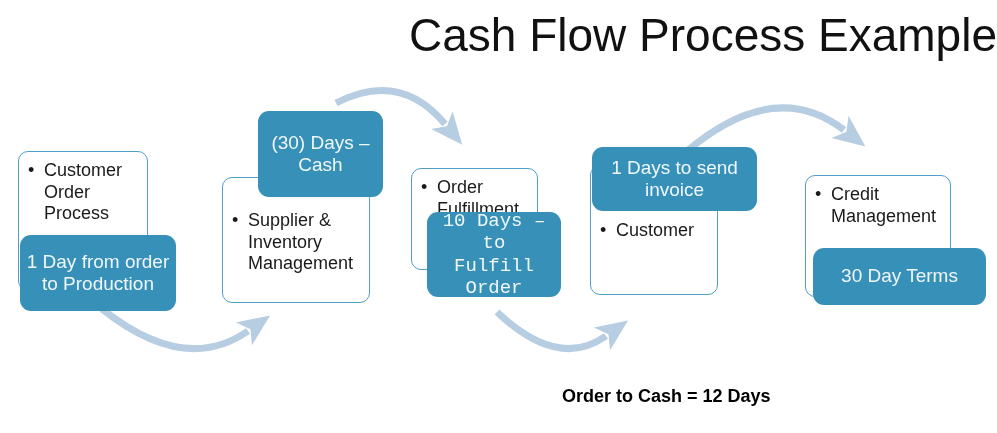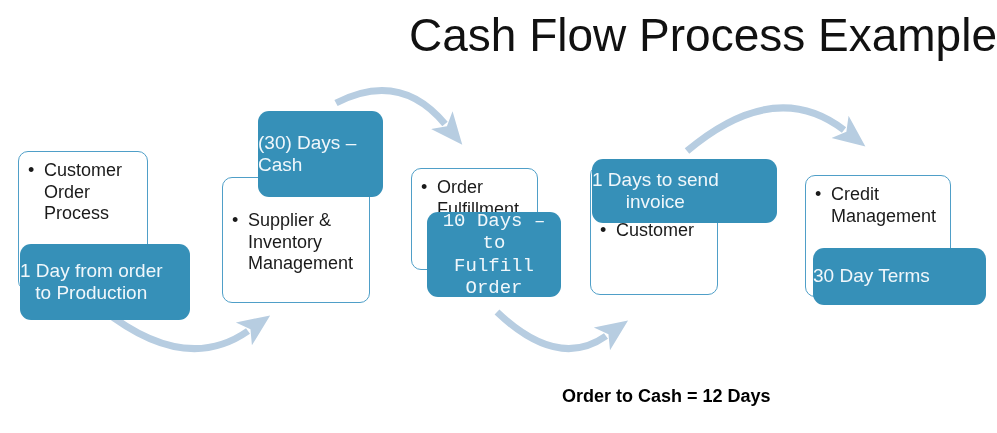--- a/index.html
+++ b/index.html
@@ -17,37 +17,37 @@
     z-index:2;box-sizing:border-box;
   }
   .wbox .item{
     display:flex;align-items:flex-start;padding:8px 2px 0 9px;
     font-size:18px;line-height:1.2;color:#1a1a1a;
   }
   .wbox .bullet{width:10px;flex:0 0 10px;margin-right:6px;font-size:18px;}
   .wbox .label{white-space:pre-line;}
   .tbox{
     position:absolute;background:#3690b8;border-radius:11px;z-index:3;box-sizing:border-box;
-    display:flex;flex-direction:column;align-items:flex-start;justify-content:center;
+    display:flex;flex-direction:column;align-items:center;justify-content:center;
     color:#f0f7fb;font-size:19px;line-height:1.16;text-align:center;
   }
   .tbox .dur{white-space:pre-line;}
   .misspelled{
     display:inline-block;border-bottom:1.5px solid #fdfdfd;
     text-decoration:underline wavy #d05050 1px;text-underline-offset:4px;
   }
   
   .wbox1{left:18px;top:151px;width:130px;height:140px;}
-  .tbox1{left:20px;top:244px;width:170px;height:76px;}
+  .tbox1{left:20px;top:235px;width:156px;height:76px;}
   .tbox2{left:258px;top:111px;width:125px;height:86px;}
   .wbox2{left:222px;top:177px;width:148px;height:126px;}
   .wbox2 .item{padding-top:32px;}
   .wbox3{left:411px;top:168px;width:127px;height:102px;}
   .tbox3{left:427px;top:212px;width:134px;height:85px;font-family:Liberation Mono, monospace;}
-  .tbox4{left:592px;top:159px;width:185px;height:64px;}
+  .tbox4{left:592px;top:147px;width:165px;height:64px;}
   .wbox4{left:590px;top:165px;width:128px;height:130px;}
   .wbox4 .item{padding-top:54px;}
   .wbox5{left:805px;top:175px;width:146px;height:122px;}
   .tbox5{left:813px;top:248px;width:173px;height:57px;border-radius:11px;}
   .summary{
     position:absolute;left:562px;top:386px;width:320px;
     font-size:18px;font-weight:700;color:#000;white-space:nowrap;
   }
 </style>
 </head>

